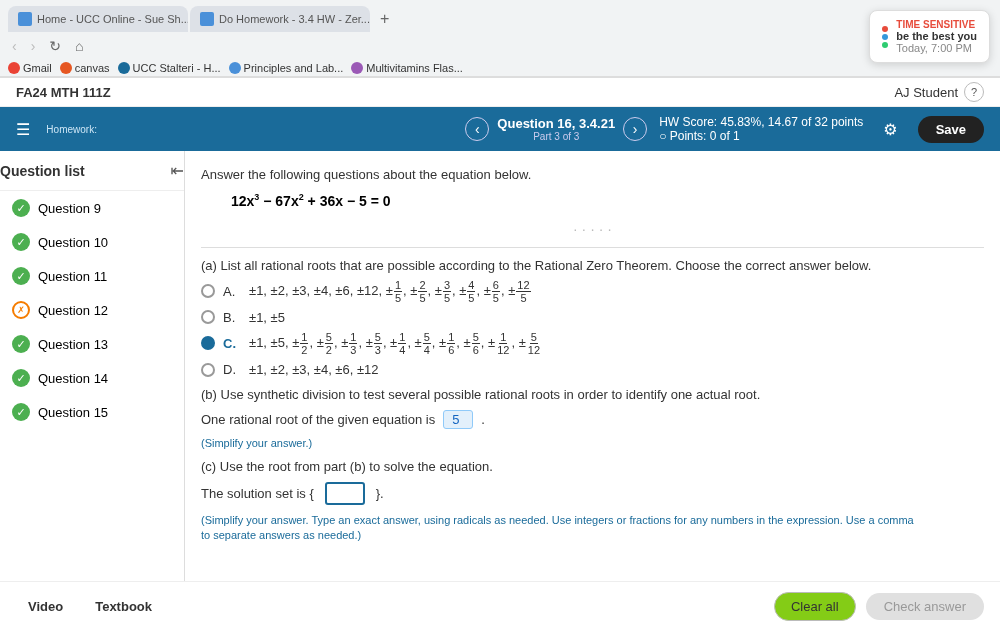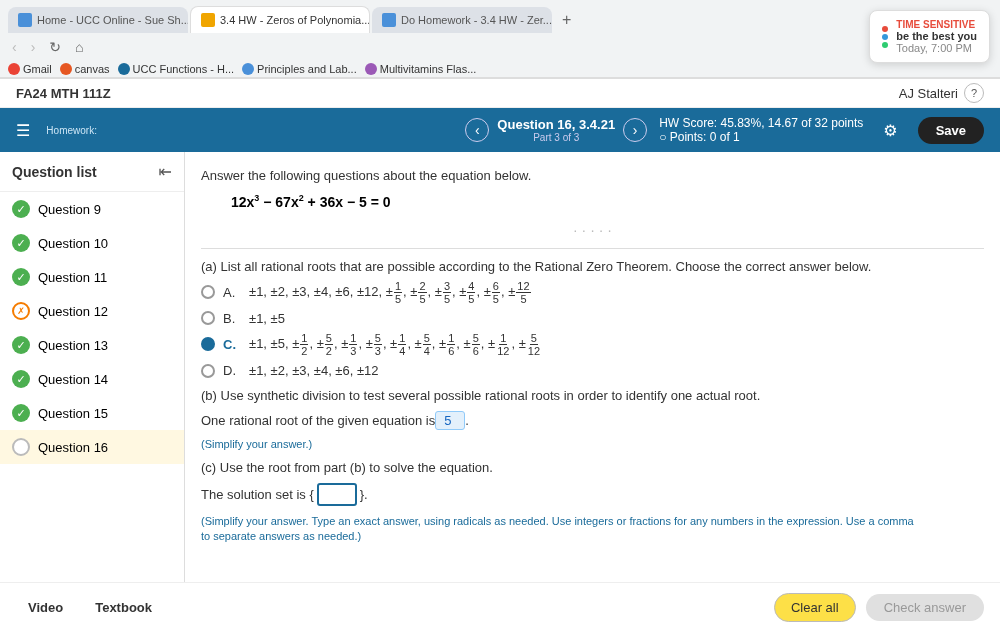--- a/index.html
+++ b/index.html
@@ -52,76 +52,71 @@
     .score-block { display: flex; align-items: center; gap: 6px; }
     .score-text { font-size: 12px; }
     .gear-btn { background: none; border: none; color: #fff; font-size: 16px; cursor: pointer; margin: 0 8px; }
     .save-btn { background: #222; color: #fff; border: none; border-radius: 20px; padding: 6px 18px; font-size: 13px; cursor: pointer; font-weight: bold; }
 
     
     .main-layout { display: flex; height: 430px; }
 
     
     .sidebar { width: 185px; border-right: 1px solid #ddd; overflow-y: auto; flex-shrink: 0; }
-    .sidebar-header { display: flex; align-items: center; justify-content: space-between; padding: 10px 12px; font-size: 14px; font-weight: bold; color: #333; border-bottom: 1px solid #eee; }
+    .sidebar-header { display: flex; align-items: center; justify-content: space-between; padding: 10px 0; font-size: 14px; font-weight: bold; color: #333; border-bottom: 1px solid #eee; }
     .sidebar-collapse { background: none; border: none; cursor: pointer; font-size: 16px; color: #555; }
     .sidebar-item { display: flex; align-items: center; gap: 8px; padding: 8px 12px; font-size: 13px; cursor: pointer; }
     .sidebar-item.active { background: #fff8e1; }
     .check-icon { width: 18px; height: 18px; border-radius: 50%; display: flex; align-items: center; justify-content: center; font-size: 11px; flex-shrink: 0; }
     .check-green { background: #4caf50; color: #fff; }
     .check-partial { background: #fff; border: 2px solid #f57c00; color: #f57c00; font-size: 9px; }
     .check-empty { background: #fff; border: 2px solid #bbb; }
 
     
     .content { flex: 1; padding: 16px; overflow-y: auto; }
     .question-text { font-size: 13px; color: #333; margin-bottom: 10px; }
     .equation { font-size: 14px; font-weight: bold; margin: 8px 0 12px 30px; }
     .divider { border: none; border-top: 1px solid #ddd; margin: 10px 0; }
     .part-label { font-size: 13px; color: #333; margin: 10px 0 6px; }
     .option-row { display: flex; align-items: center; gap: 8px; margin: 6px 0; }
     .radio-circle { width: 14px; height: 14px; border-radius: 50%; border: 2px solid #999; flex-shrink: 0; background: #fff; cursor: pointer; }
     .radio-circle.selected { border-color: #1a6b9a; background: #1a6b9a; }
     .option-text { font-size: 13px; color: #333; }
     .option-letter { font-size: 13px; color: #333; min-width: 18px; }
     .check-mark-c { color: #1a6b9a; font-weight: bold; }
-    .answer-line { font-size: 13px; color: #333; margin: 8px 0; display: flex; align-items: center; gap: 0; flex-wrap: wrap; }
+    .answer-line { font-size: 13px; color: #333; margin: 8px 0; display: flex; align-items: center; gap: 8px; flex-wrap: wrap; }
     .answer-box { display: inline-block; background: #e3f0fb; border: 1px solid #90caf9; border-radius: 3px; padding: 1px 8px; min-width: 30px; color: #1565c0; font-size: 13px; }
     .simplify-note { font-size: 11px; color: #1a6b9a; margin-top: 2px; }
     .input-box { display: inline-flex; align-items: center; border: 2px solid #1a6b9a; border-radius: 3px; padding: 2px 6px; min-width: 40px; font-size: 13px; color: #333; background: #fff; margin: 0 3px; }
     .solution-note { font-size: 11px; color: #1a6b9a; margin-top: 2px; line-height: 1.4; max-width: 720px; }
     .resize-handle { text-align: center; color: #bbb; font-size: 14px; cursor: ns-resize; margin: 4px 0; }
 
     
     .bottom-bar { display: flex; align-items: center; justify-content: space-between; padding: 10px 16px; border-top: 1px solid #eee; background: #fff; }
     .bottom-tabs { display: flex; gap: 20px; }
     .bottom-tab { font-size: 13px; color: #333; font-weight: bold; cursor: pointer; margin-left: 12px; }
     .bottom-actions { display: flex; gap: 10px; align-items: center; }
-    .clear-btn { background: #fde047; border: 1px solid #bbb; border-radius: 20px; padding: 6px 16px; font-size: 13px; color: #333; cursor: pointer; }
+    .clear-btn { background: #84cc16; border: 1px solid #bbb; border-radius: 20px; padding: 6px 16px; font-size: 13px; color: #333; cursor: pointer; }
     .check-answer-btn { background: #e0e0e0; border: none; border-radius: 20px; padding: 6px 18px; font-size: 13px; color: #999; cursor: pointer; }
 
     sup { font-size: 9px; }
     .fraction { display: inline-flex; flex-direction: column; align-items: center; font-size: 11px; vertical-align: middle; margin: 0 1px; }
     .fraction .num { border-bottom: 1px solid #333; padding: 0 1px; line-height: 1.1; }
     .fraction .den { padding: 0 1px; line-height: 1.1; }
   </style>
 </head>
 <body>
 
 <div class="browser-chrome">
   <div class="tab-bar">
     <div class="tab inactive">
       <div class="tab-icon" style="background:#4a90d9;"></div>
       <span>Home - UCC Online - Sue Sh...</span>
 
     </div>
-    <div class="tab active">
-      <div class="tab-icon" style="background:#f0a500;"></div>
-      <span>3.4 HW - Zeros of Polynomia...</span>
-
-    </div>
     <div class="tab inactive">
       <div class="tab-icon" style="background:#4a90d9;"></div>
       <span>Do Homework - 3.4 HW - Zer...</span>
 
     </div>
     <button class="tab-add">+</button>
   </div>
   <div class="address-bar">
     <button class="nav-btn disabled">‹</button>
     <button class="nav-btn disabled">›</button>
@@ -132,21 +127,21 @@
     <div class="bookmark-item">
       <div class="bookmark-dot" style="background:#ea4335;"></div>
       <span>Gmail</span>
     </div>
     <div class="bookmark-item">
       <div class="bookmark-dot" style="background:#e65722;"></div>
       <span>canvas</span>
     </div>
     <div class="bookmark-item">
       <div class="bookmark-dot" style="background:#1a6b9a;"></div>
-      <span>UCC Functions - H...</span>
+      <span>UCC Stalteri - H...</span>
     </div>
     <div class="bookmark-item">
       <div class="bookmark-dot" style="background:#4a90d9;"></div>
       <span>Principles and Lab...</span>
     </div>
     <div class="bookmark-item">
       <div class="bookmark-dot" style="background:#9b59b6;"></div>
       <span>Multivitamins Flas...</span>
     </div>
   </div>
@@ -161,21 +156,21 @@
   <div class="notif-text">
     <div class="notif-label">TIME SENSITIVE</div>
     <div class="notif-title">be the best you</div>
     <div class="notif-time">Today, 7:00 PM</div>
   </div>
 </div>
 
 <div class="app-header">
   <span class="app-course">FA24 MTH 111Z</span>
   <div class="app-user">
-    <span>AJ Stalteri</span>
+    <span>AJ Student</span>
     <button style="background:none;border:1px solid #bbb;border-radius:50%;width:20px;height:20px;font-size:11px;cursor:pointer;color:#555;">?</button>
   </div>
 </div>
 
 <div class="hw-bar">
   <span class="menu-icon">☰</span>
   <div class="hw-title-block">
     <div class="hw-label">Homework:</div>
   </div>
   <div class="question-nav">
@@ -231,24 +226,20 @@
       <span>Question 13</span>
     </div>
     <div class="sidebar-item">
       <div class="check-icon check-green">✓</div>
       <span>Question 14</span>
     </div>
     <div class="sidebar-item">
       <div class="check-icon check-green">✓</div>
       <span>Question 15</span>
     </div>
-    <div class="sidebar-item active">
-      <div class="check-icon check-empty"></div>
-      <span>Question 16</span>
-    </div>
   </div>
 
   <div class="content">
     <p class="question-text">Answer the following questions about the equation below.</p>
     <p class="equation">12x<sup>3</sup> − 67x<sup>2</sup> + 36x − 5 = 0</p>
 
     <div class="resize-handle">· · · · ·</div>
     <hr class="divider">
 
     <p class="part-label">(a) List all rational roots that are possible according to the Rational Zero Theorem. Choose the correct answer below.</p>

